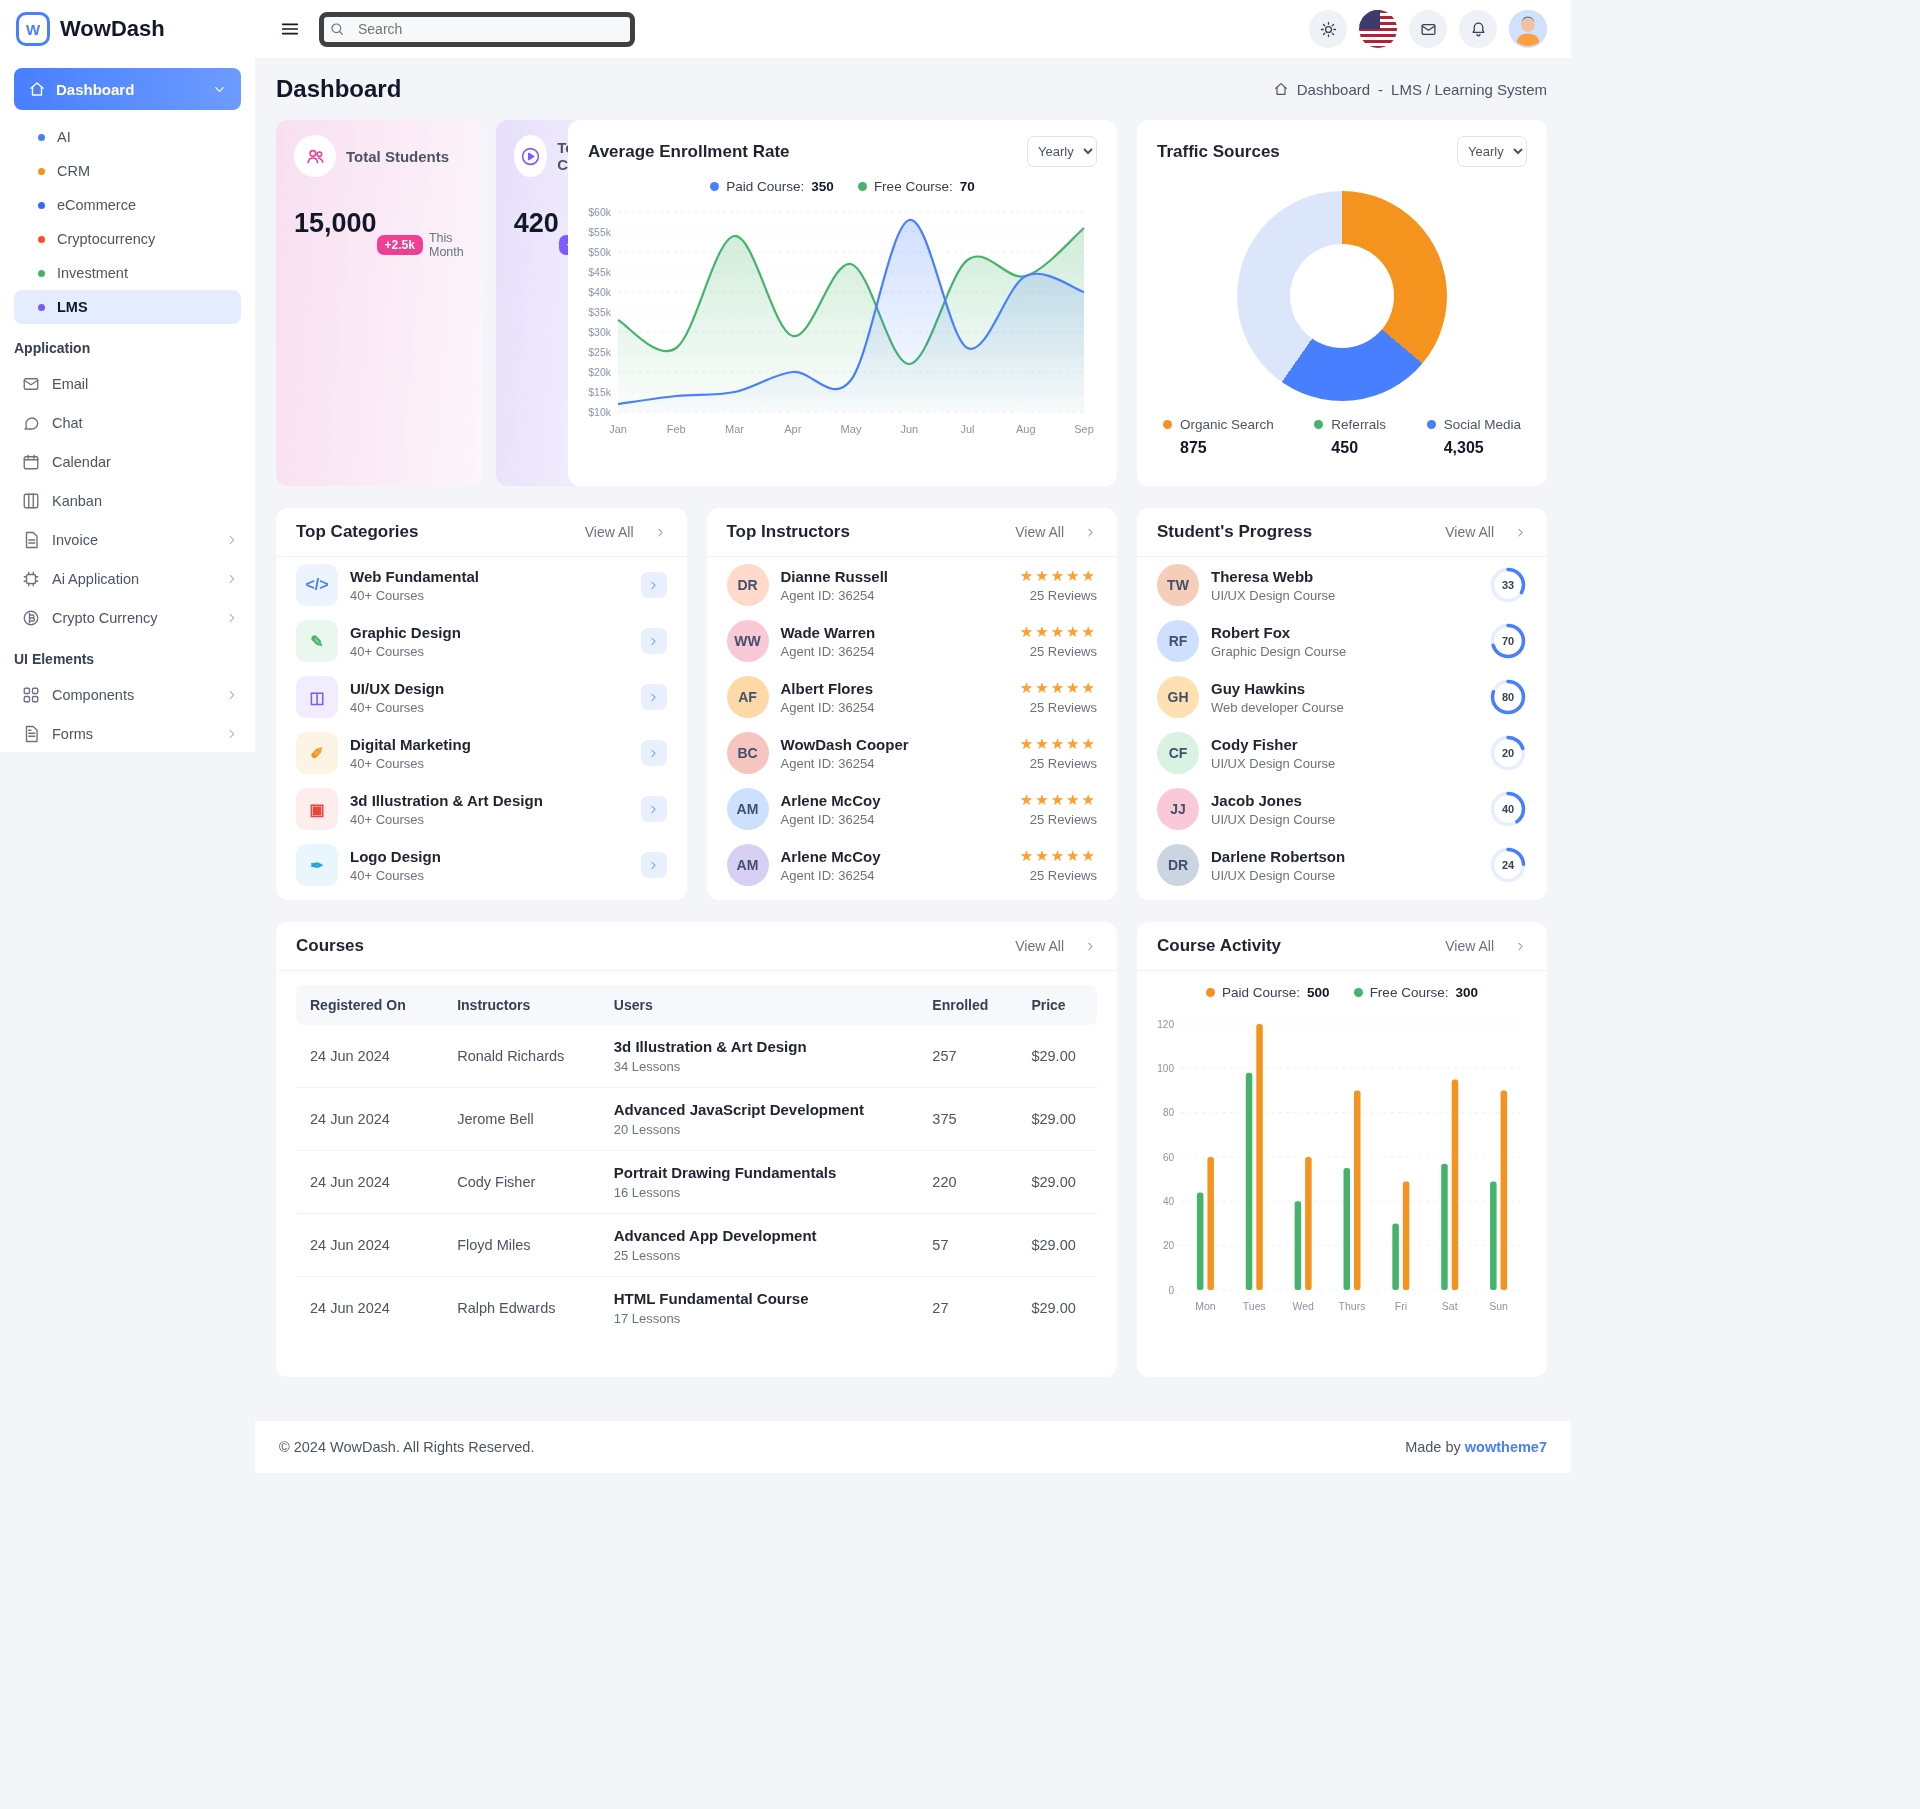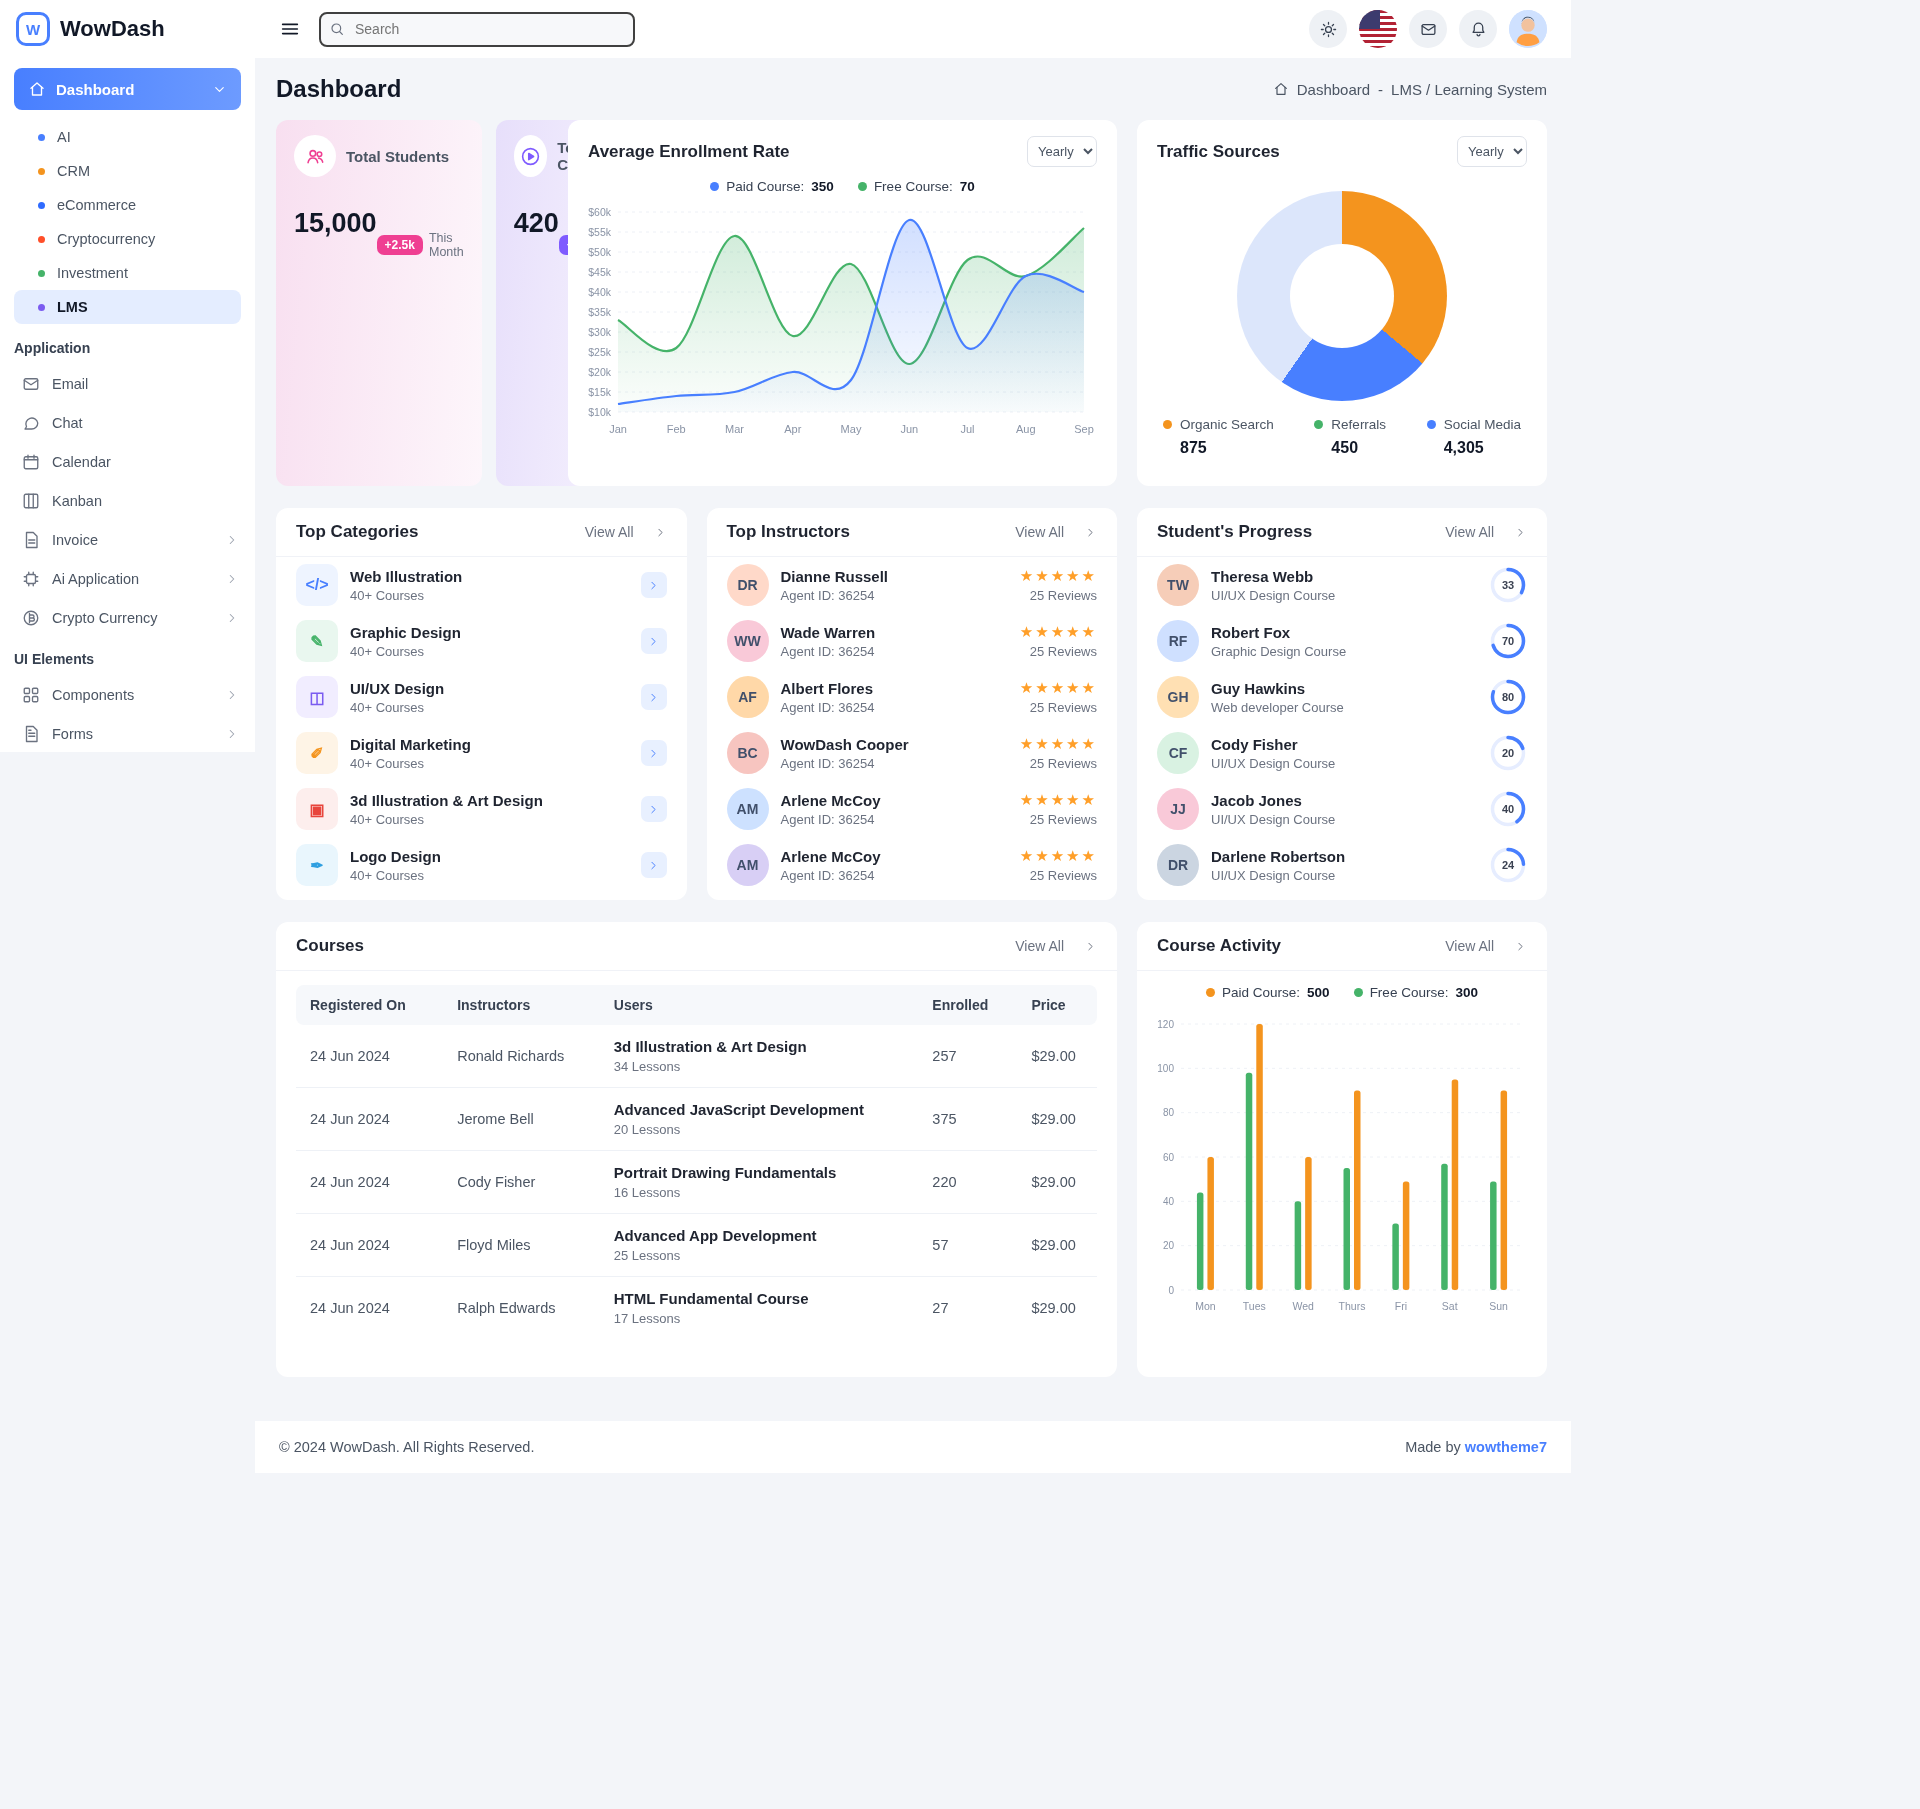--- a/index.html
+++ b/index.html
@@ -23,21 +23,21 @@
   .nav-list{list-style:none;}
   .app-item{display:flex;align-items:center;gap:12px;height:39px;padding:0 16px 0 22px;color:#4b5563;font-size:14.5px;cursor:pointer;}
   .app-item .nicon{display:flex;font-size:18px;color:#6b7280;}
   .app-item .chev-r{margin-left:auto;display:flex;color:#9ca3af;font-size:14px;}
 
   
   .topbar{margin-left:255px;height:58px;background:#fff;display:flex;align-items:center;padding:0 24px;gap:18px;}
   .burger{display:flex;font-size:22px;color:#111827;cursor:pointer;}
   .search-box{position:relative;width:316px;}
   .search-box .sicon{position:absolute;left:10px;top:9px;font-size:16px;color:#6b7280;display:flex;}
-  .search-box input{width:100%;height:35px;border:2px solid #404040;background:#f7f8fa;border-radius:8px;padding:0 12px 0 34px;font-size:14px;color:#374151;font-family:inherit;outline:none;}
+  .search-box input{width:100%;height:35px;border:5px solid #404040;background:#f7f8fa;border-radius:8px;padding:0 12px 0 34px;font-size:14px;color:#374151;font-family:inherit;outline:none;}
   .top-icons{margin-left:auto;display:flex;align-items:center;gap:12px;}
   .circle-btn{width:38px;height:38px;border-radius:50%;background:#eef1f5;display:grid;place-items:center;color:#374151;font-size:17px;cursor:pointer;overflow:hidden;}
   .flag-btn{background:repeating-linear-gradient(#b22234 0 3px,#fff 3px 6px);position:relative;}
   .flag-btn::after{content:"";position:absolute;left:0;top:0;width:55%;height:50%;background:#3c3b6e;}
   .avatar-btn{padding:0;background:#cfe1ff;}
   .avatar-btn svg{display:block;}
 
   
   .main{margin-left:255px;padding:16px 24px 0 21px;width:1316px;}
   .page-head{display:flex;justify-content:space-between;align-items:center;margin-bottom:16px;}
@@ -557,21 +557,21 @@
                 <svg viewBox="0 0 24 24" width="1em" height="1em" fill="none" stroke="currentColor" stroke-width="1.8" stroke-linecap="round" stroke-linejoin="round">
                   <path d="M9 6l6 6-6 6"></path>
                 </svg>
               </span>
           </span>
         </div>
         <div>
             <div class="cat-item">
             <span class="cat-ic" style="background: rgb(238, 244, 255); color: rgb(72, 127, 255);">&lt;/&gt;</span>
             <span>
-              <div class="cat-title">Web Illustration</div>
+              <div class="cat-title">Web Fundamental</div>
               <div class="cat-sub">40+ Courses</div>
             </span>
             <span class="cat-btn">
                 <span style="display:flex;">
                   <svg viewBox="0 0 24 24" width="1em" height="1em" fill="none" stroke="currentColor" stroke-width="1.8" stroke-linecap="round" stroke-linejoin="round">
                     <path d="M9 6l6 6-6 6"></path>
                   </svg>
                 </span>
               </span>
           </div>

